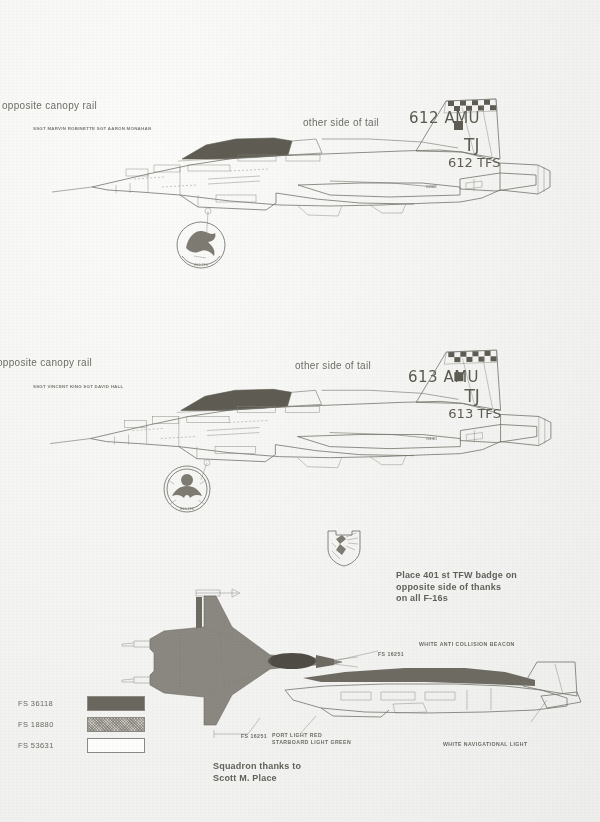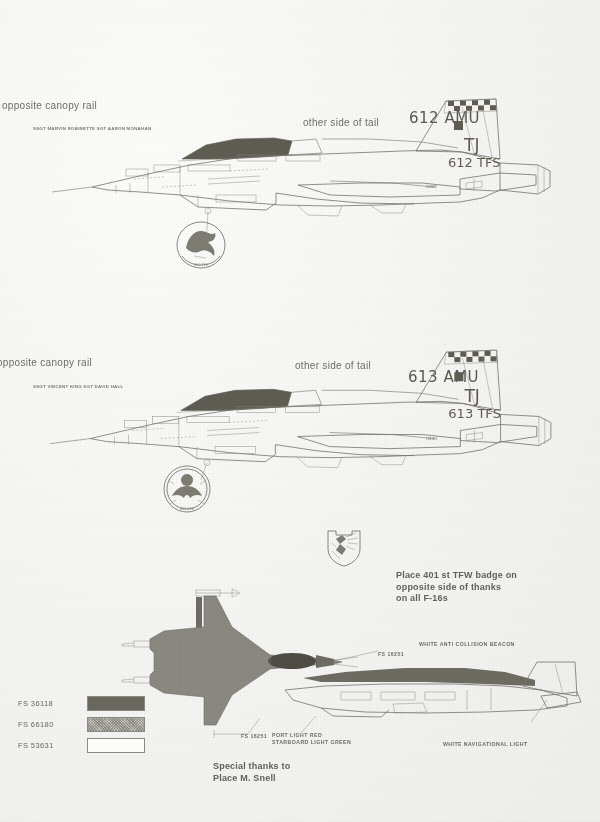--- a/index.html
+++ b/index.html
@@ -376,28 +376,28 @@
     <path class="lnthin" d="M0 12 L0 20" stroke-width="1"></path>
   </svg>
   <div class="abs callout" style="left:241px;top:733px;">FS 16251</div>
 
   <div class="abs" style="left:18px;top:696px;">
     <div class="chiprow">
       <span class="fslabel">FS 36118</span>
       <span class="chip dark"></span>
     </div>
     <div class="chiprow">
-      <span class="fslabel">FS 66180</span>
+      <span class="fslabel">FS 18880</span>
       <span class="chip mid"></span>
     </div>
     <div class="chiprow">
       <span class="fslabel">FS 53631</span>
       <span class="chip light"></span>
     </div>
   </div>
 
   <div class="abs note" style="left:213px;top:761px;">
-    <div>Special thanks to</div>
-    <div>Place M. Snell</div>
+    <div>Squadron thanks to</div>
+    <div>Scott M. Place</div>
   </div>
 
   <div id="grain"></div>
 </div>
 
 </body></html>

